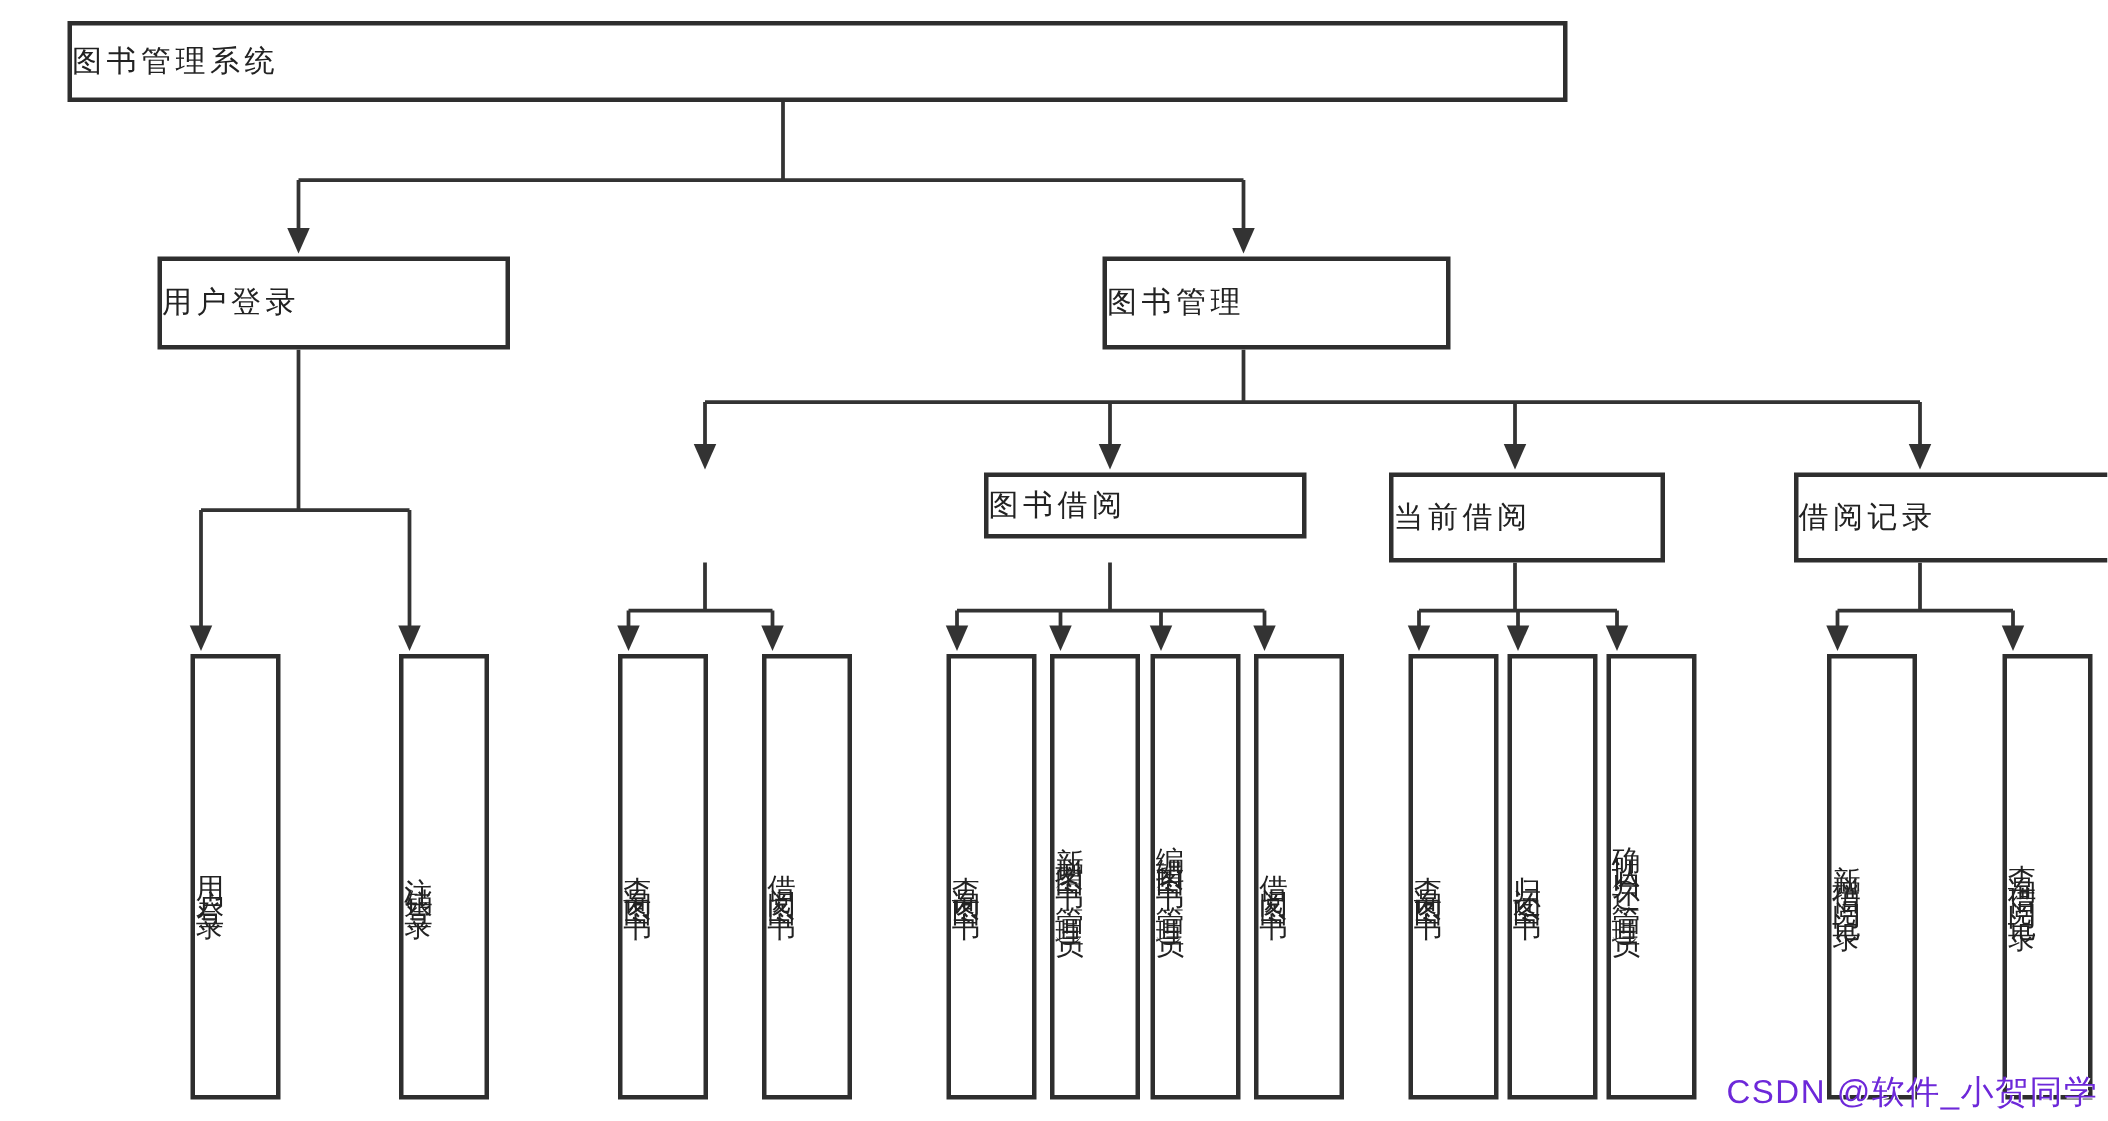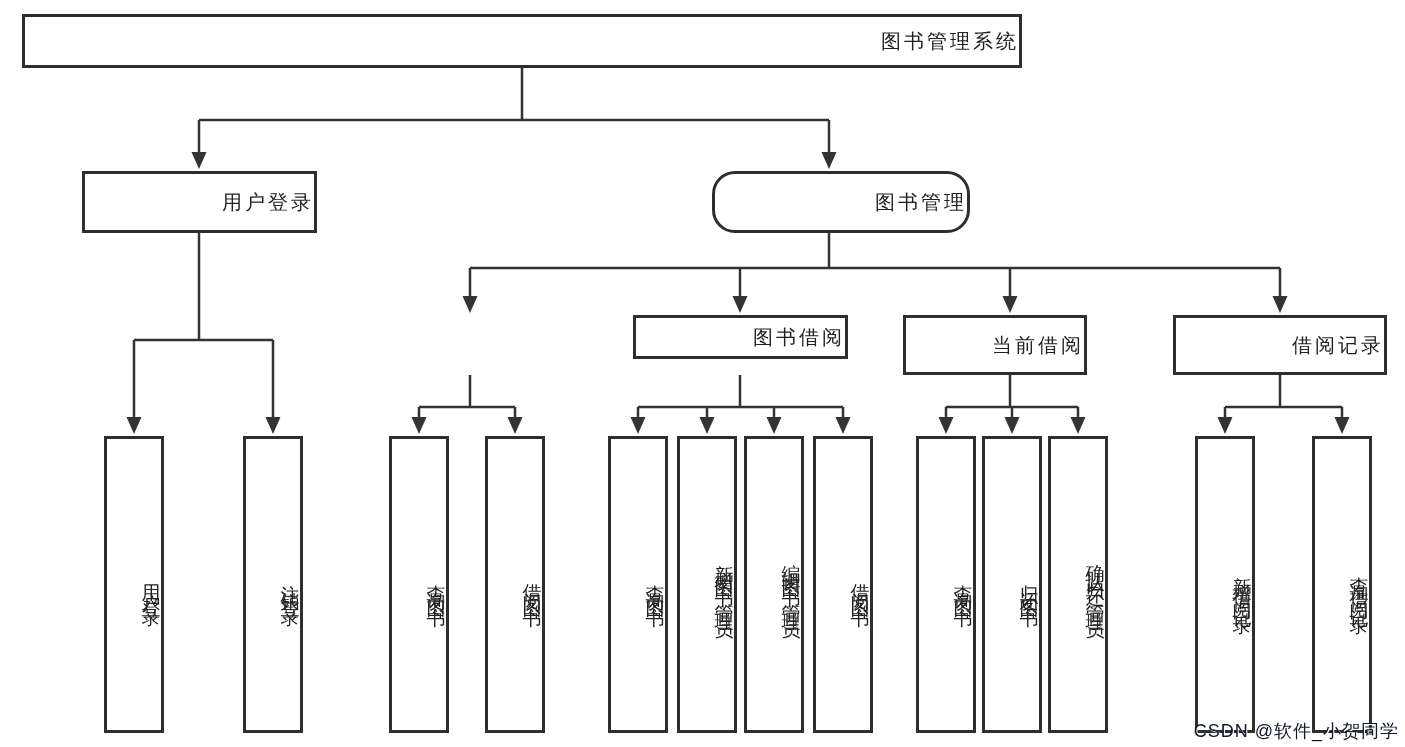--- a/index.html
+++ b/index.html
@@ -9,38 +9,39 @@
     background:#ffffff;
     font-family:"Liberation Sans","DejaVu Sans",sans-serif;
     overflow:hidden;
   }
   #wires { position:absolute; left:0; top:0; width:1405px; height:747px; }
   .box {
     position:absolute;
     background:#ffffff;
     border:3px solid #2e2e2e;
     box-sizing:border-box;
-    display:flex; align-items:center; justify-content:flex-end;
+    display:flex; align-items:center; justify-content:flex-start;
     color:#222222;
     font-size:20px;
     letter-spacing:3px;
     line-height:1;
     z-index:2;
+    margin-left:23px;
   }
   .box.leaf span {
     writing-mode:vertical-rl;
     text-orientation:mixed;
     letter-spacing:8px;
     font-size:19px;
   }
   #watermark {
     position:absolute;
     right:6px; bottom:4px;
-    font-size:18px;
-    color:#0f172a;
+    font-size:22px;
+    color:#6d28d9;
     letter-spacing:1px;
     z-index:3;
     text-shadow:1px 1px 0 #ffffff;
   }
 </style>
 </head>
 <body>
 
 <div id="stage">
 
@@ -94,21 +95,21 @@
     </g>
   </svg>
 
   <div class="box" style="left:22px; top:14px; width:1000px; height:54px;">
     <span>图书管理系统</span>
   </div>
 
   <div class="box" style="left:82px; top:171px; width:235px; height:62px;">
     <span>用户登录</span>
   </div>
-  <div class="box" style="left:712px; top:171px; width:258px; height:62px;border-radius:23px;">
+  <div class="box" style="left:712px; top:171px; width:232px; height:62px;">
     <span>图书管理</span>
   </div>
 
   <div class="box" style="left:633px; top:315px; width:215px; height:44px;">
     <span>图书借阅</span>
   </div>
   <div class="box" style="left:903px; top:315px; width:184px; height:60px;">
     <span>当前借阅</span>
   </div>
   <div class="box" style="left:1173px; top:315px; width:214px; height:60px;">

